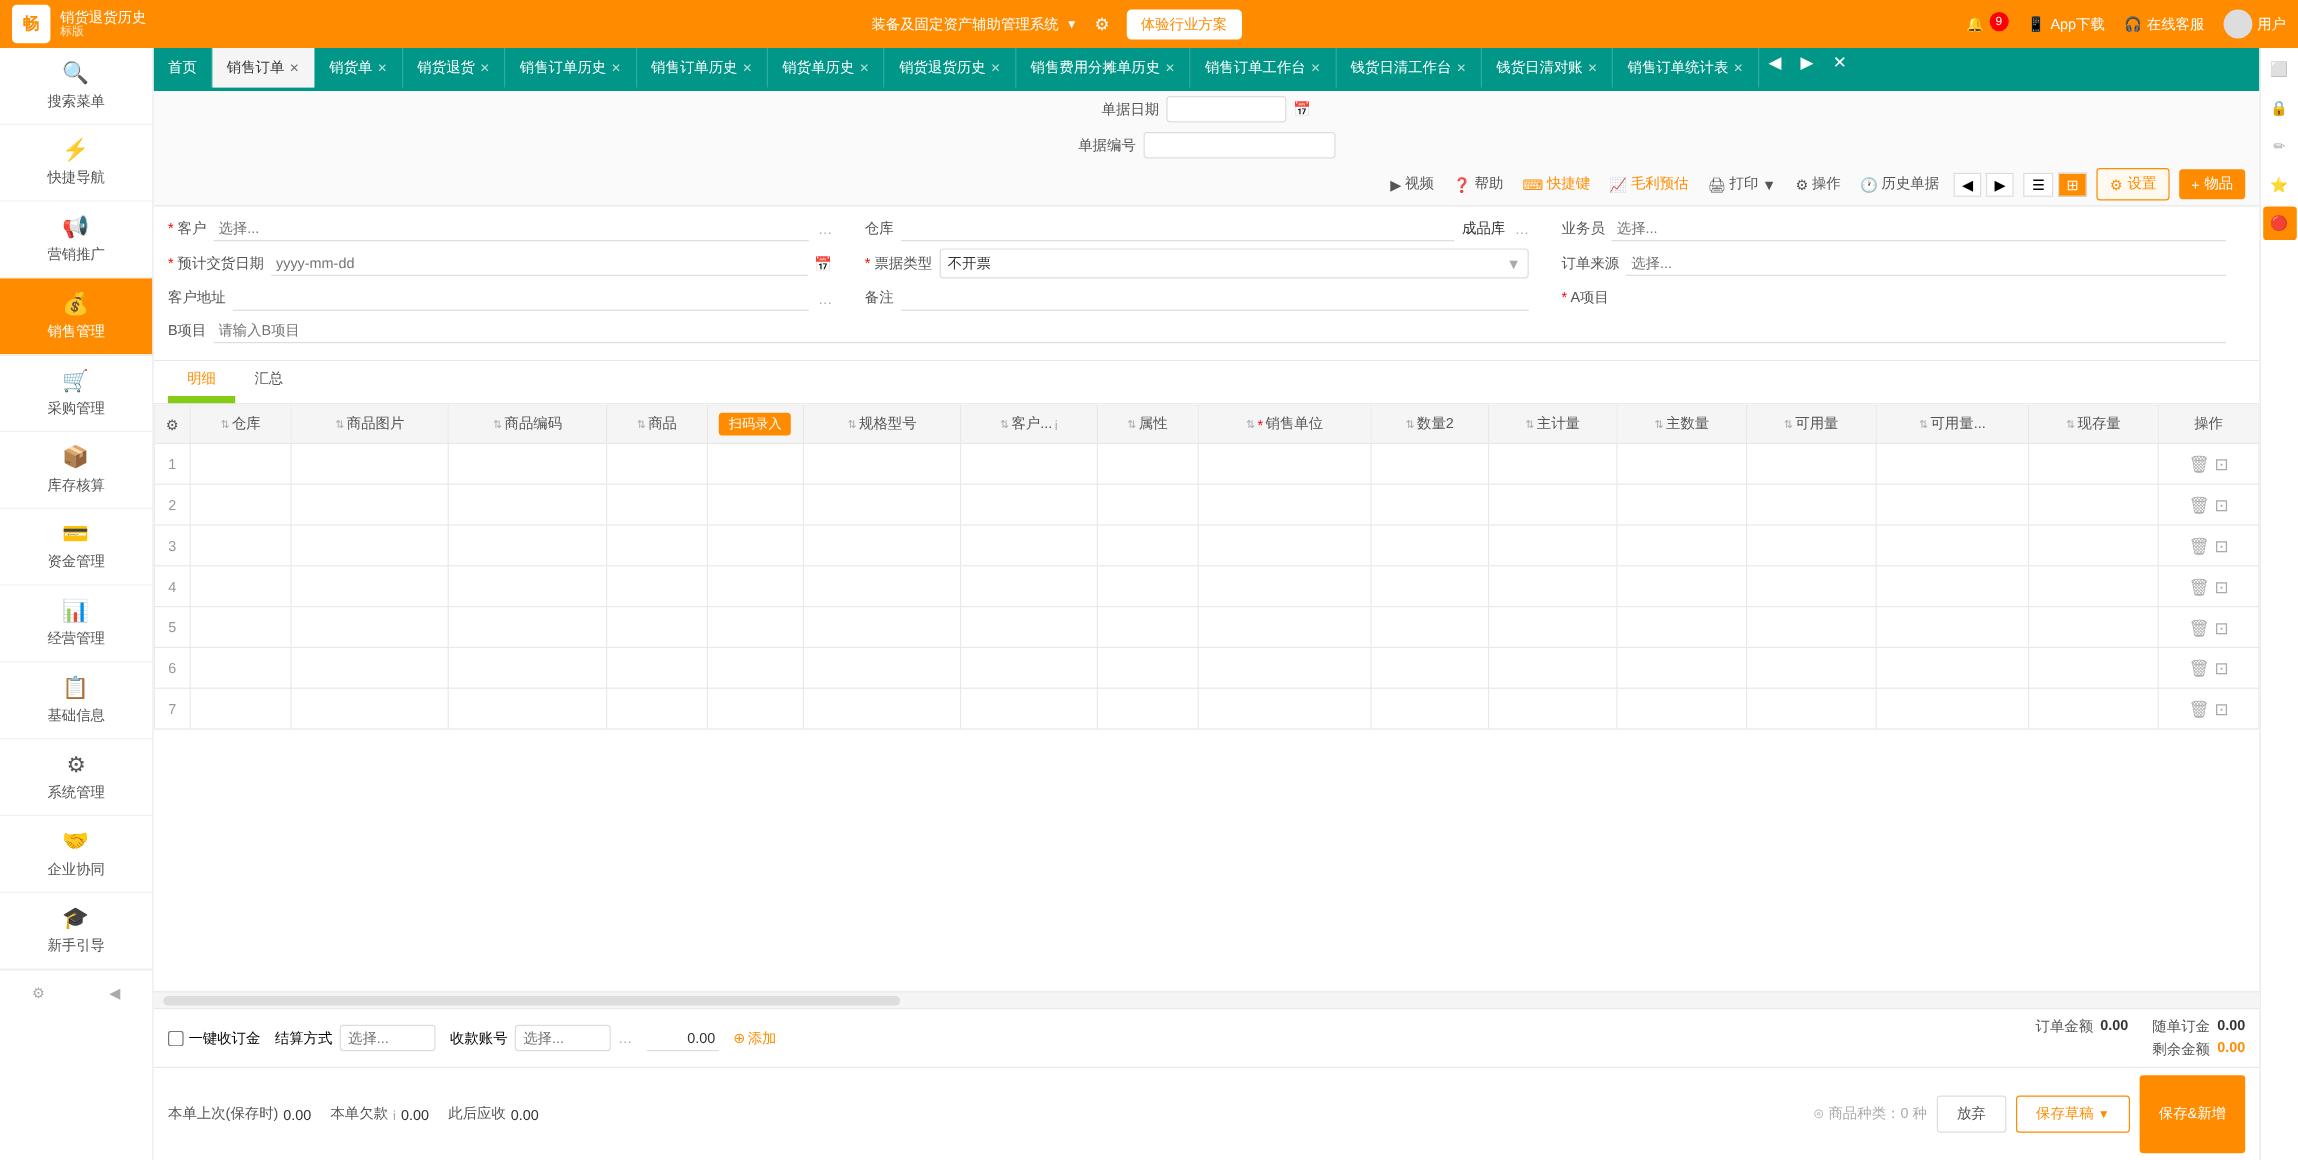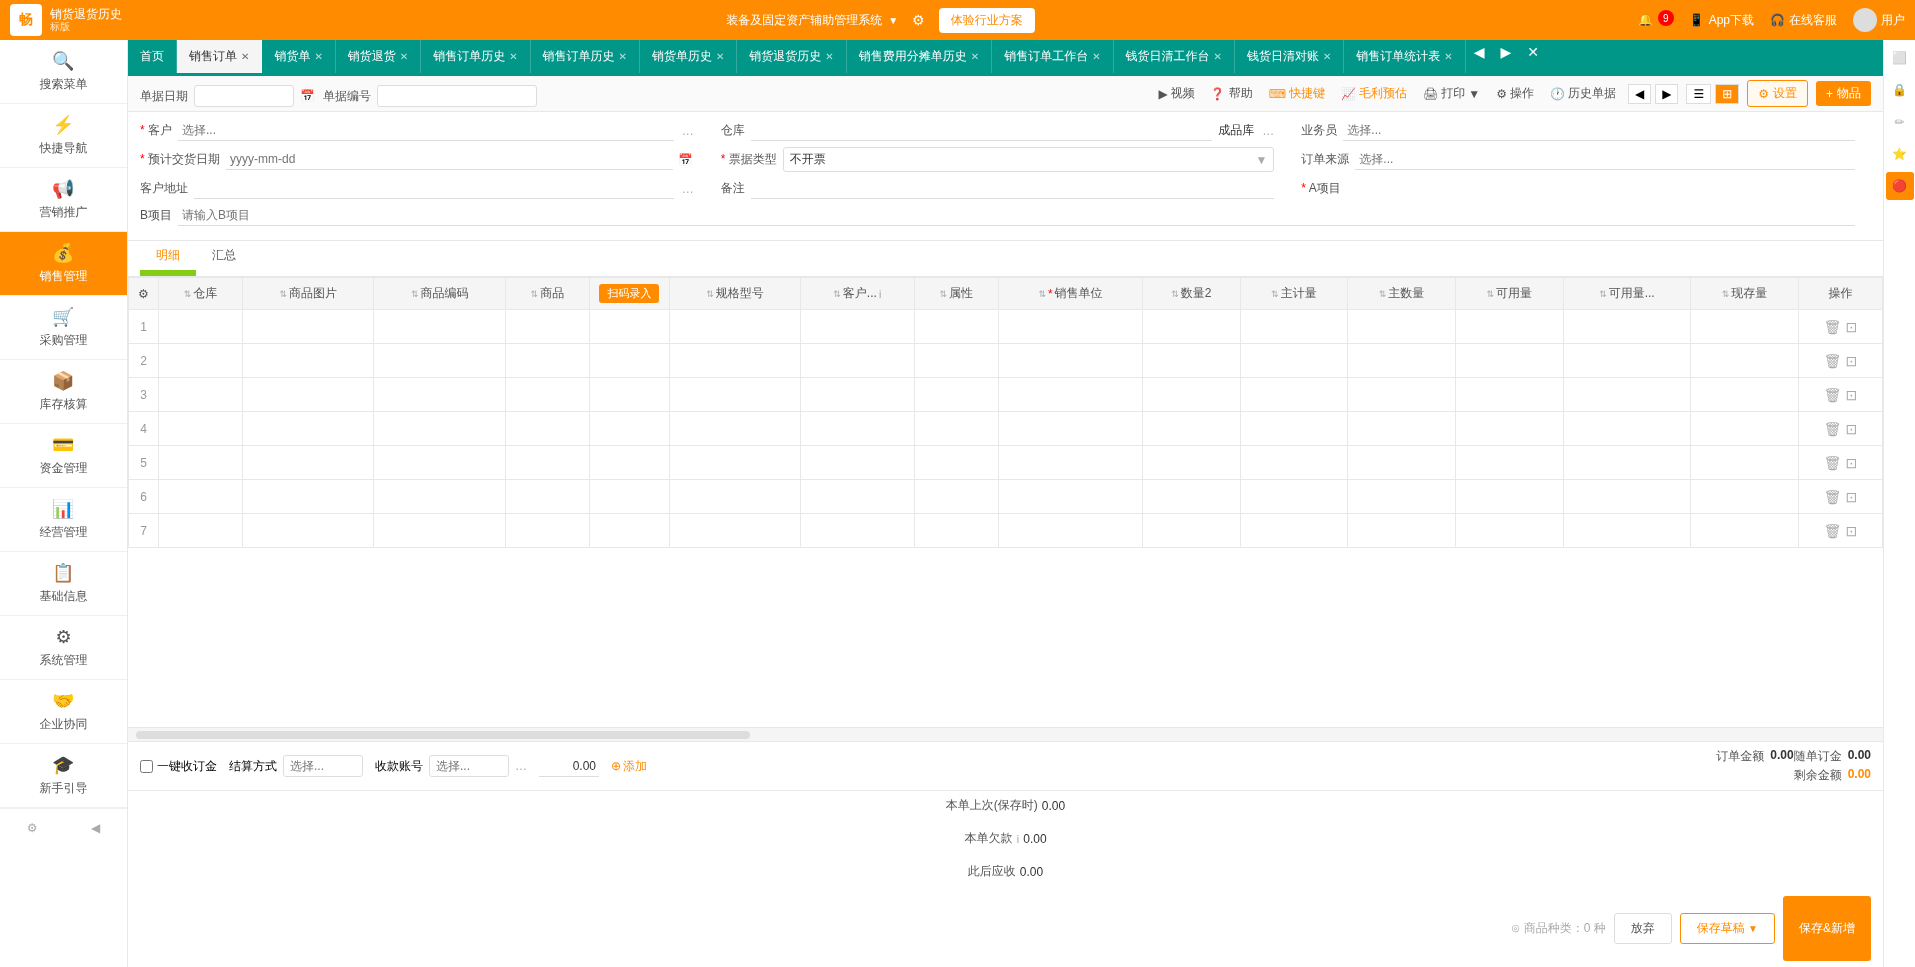--- a/index.html
+++ b/index.html
@@ -178,26 +178,27 @@
       background: #fff;
       flex: 1;
       display: flex;
       flex-direction: column;
       overflow: hidden;
     }
 
     
     .toolbar-row {
       display: flex;
-      align-items: flex-end;
+      align-items: center;
       padding: 4px 12px;
       border-bottom: 1px solid #e8e8e8;
       gap: 8px;
       background: #fafafa;
       flex-wrap: wrap;
+      flex-direction: column;
     }
     .toolbar-row .field-group {
       display: flex;
       align-items: center;
       gap: 6px;
     }
     .toolbar-row label { color: #555; white-space: nowrap; }
     .toolbar-row input {
       border: 1px solid #ddd;
       border-radius: 3px;
@@ -412,39 +413,38 @@
     }
     .bottom-right {
       margin-left: auto;
       display: flex;
       flex-direction: column;
       align-items: flex-end;
       gap: 2px;
     }
     .summary-row {
       display: flex;
-      gap: 0;
+      gap: 20px;
       align-items: center;
     }
     .summary-item {
       display: flex;
       gap: 6px;
       color: #555;
     }
     .summary-amount { color: #333; font-weight: bold; }
 
     
     .status-bar {
       display: flex;
       align-items: center;
       padding: 6px 12px;
       border-top: 1px solid #e8e8e8;
       background: #fff;
       gap: 16px;
-      flex-direction: column;
     }
     .status-item {
       display: flex;
       align-items: center;
       gap: 4px;
       font-size: 12px;
       color: #555;
     }
     .status-amount { color: #333; }
     .status-right {

